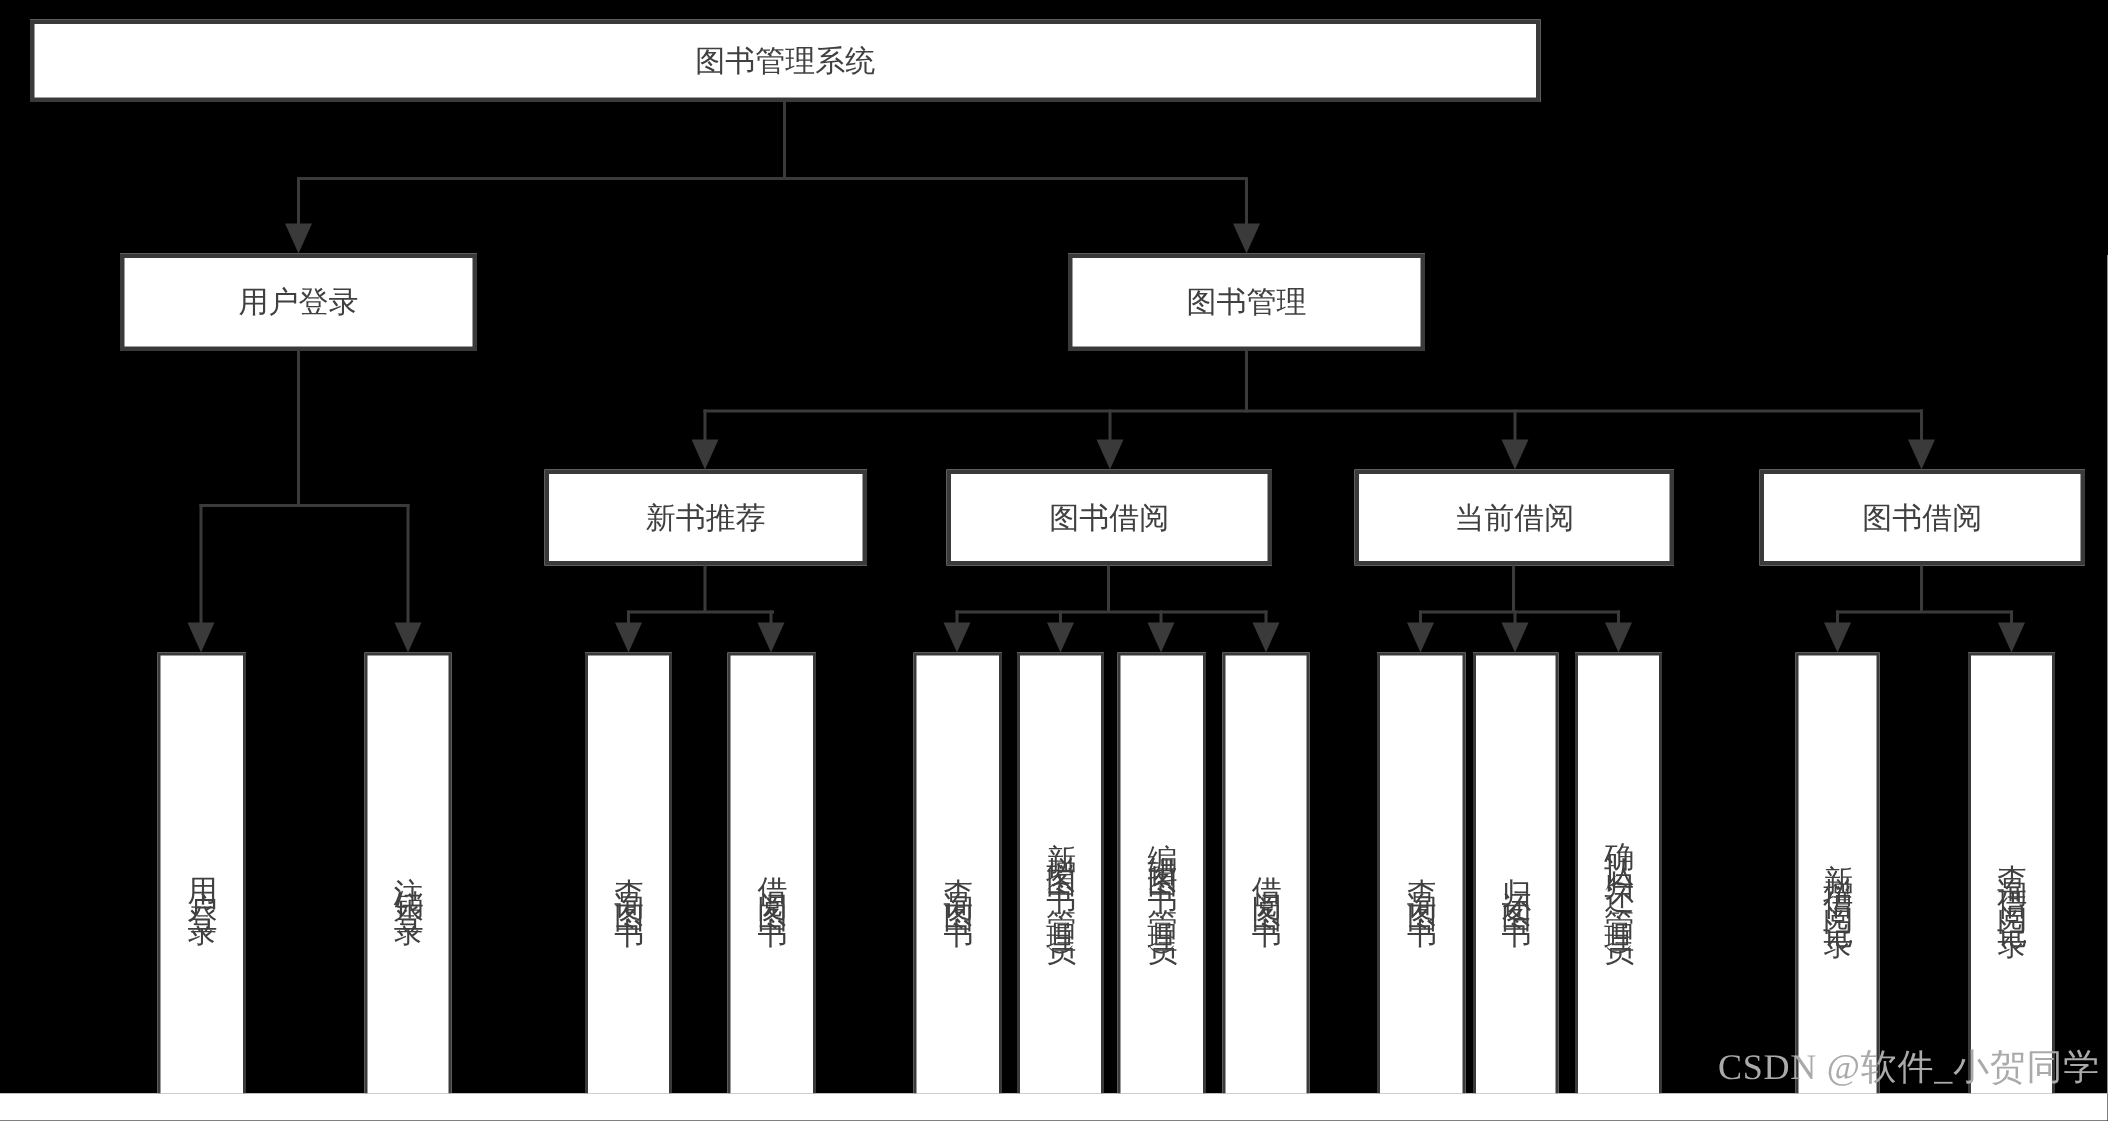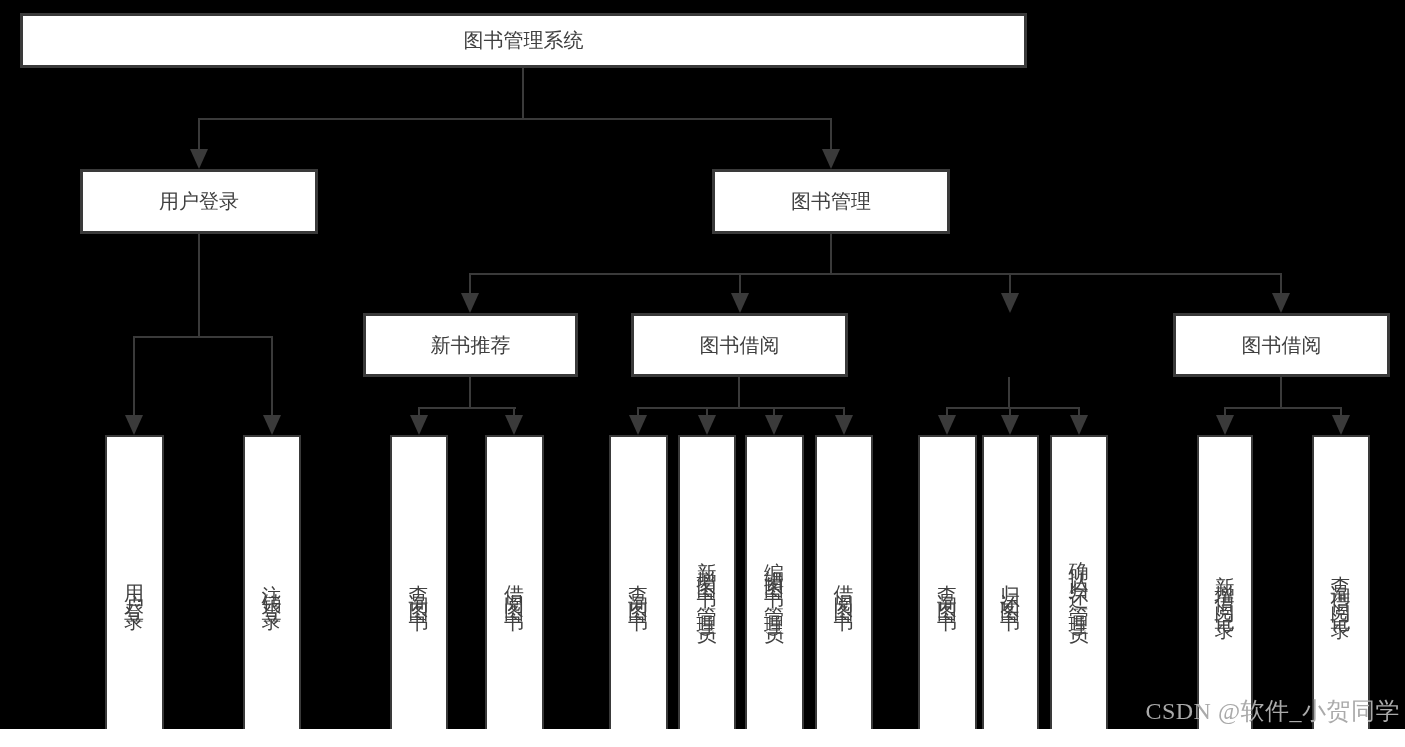--- a/index.html
+++ b/index.html
@@ -47,20 +47,23 @@
   </div>
 
   <div class="node" style="left:363px;top:313px;width:215px;height:64px;">
     <span>新书推荐</span>
   </div>
 
   <div class="node" style="left:631px;top:313px;width:217px;height:64px;">
     <span>图书借阅</span>
   </div>
 
+  <div class="node" style="left:903px;top:313px;width:213px;height:64px;">
+    <span>当前借阅</span>
+  </div>
 
   <div class="node" style="left:1173px;top:313px;width:217px;height:64px;">
     <span>图书借阅</span>
   </div>
 
   <div class="node leaf" style="left:105px;top:435px;width:59px;height:303px;">
     <span class="vtxt">用户登录</span>
   </div>
 
   <div class="node leaf" style="left:243px;top:435px;width:58px;height:303px;">

